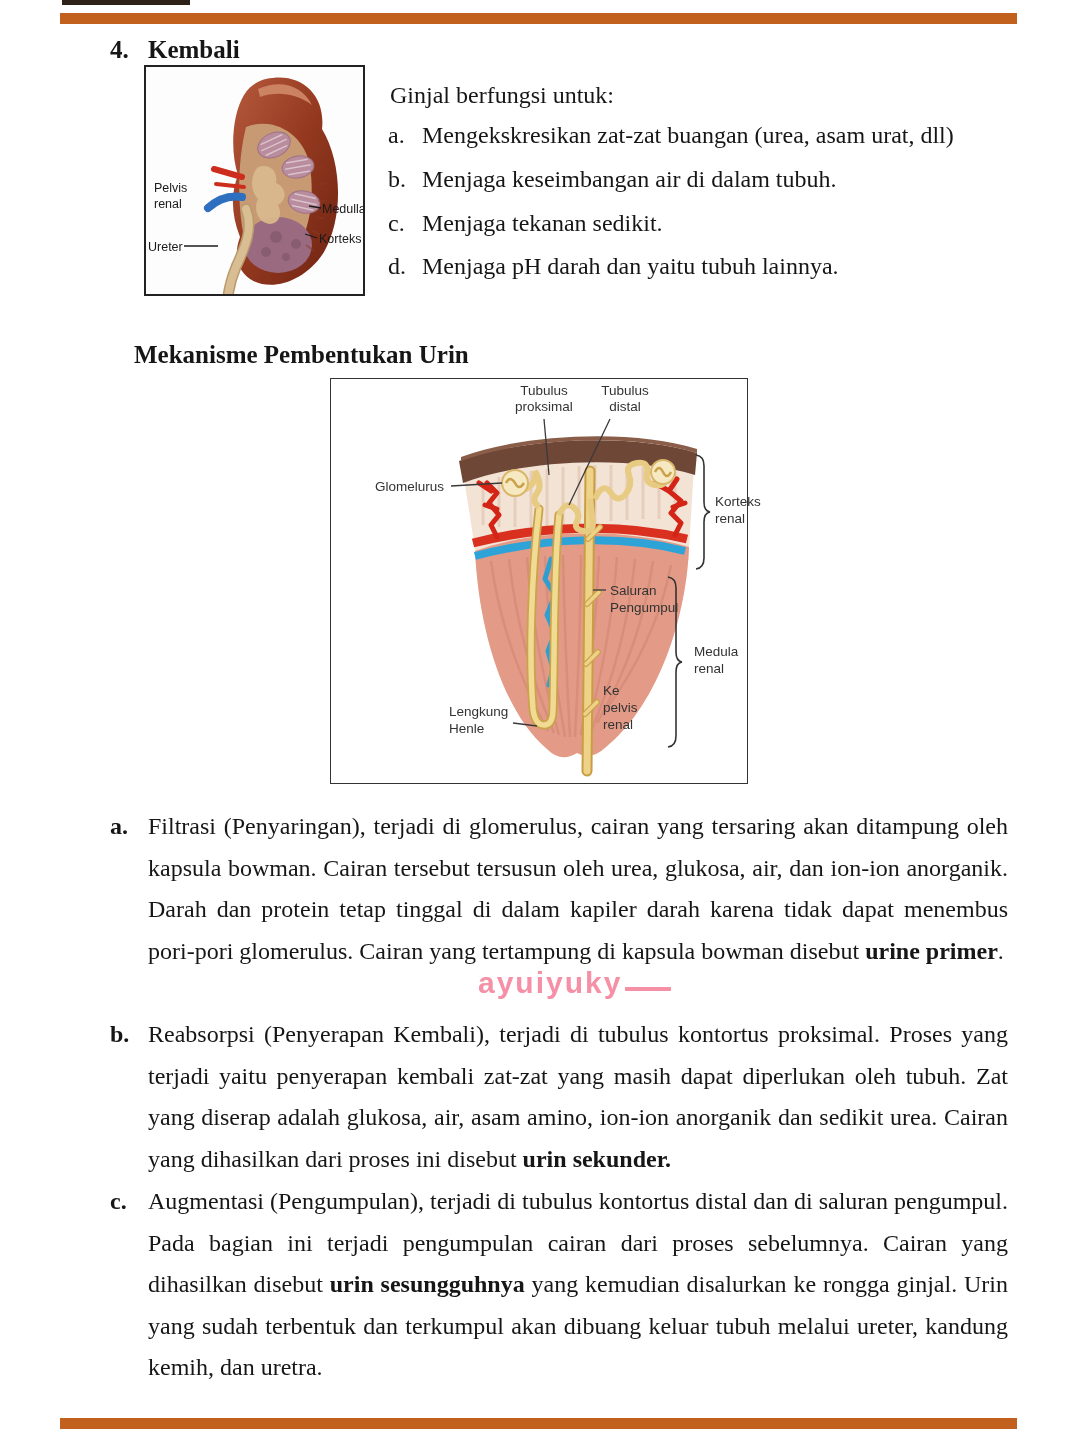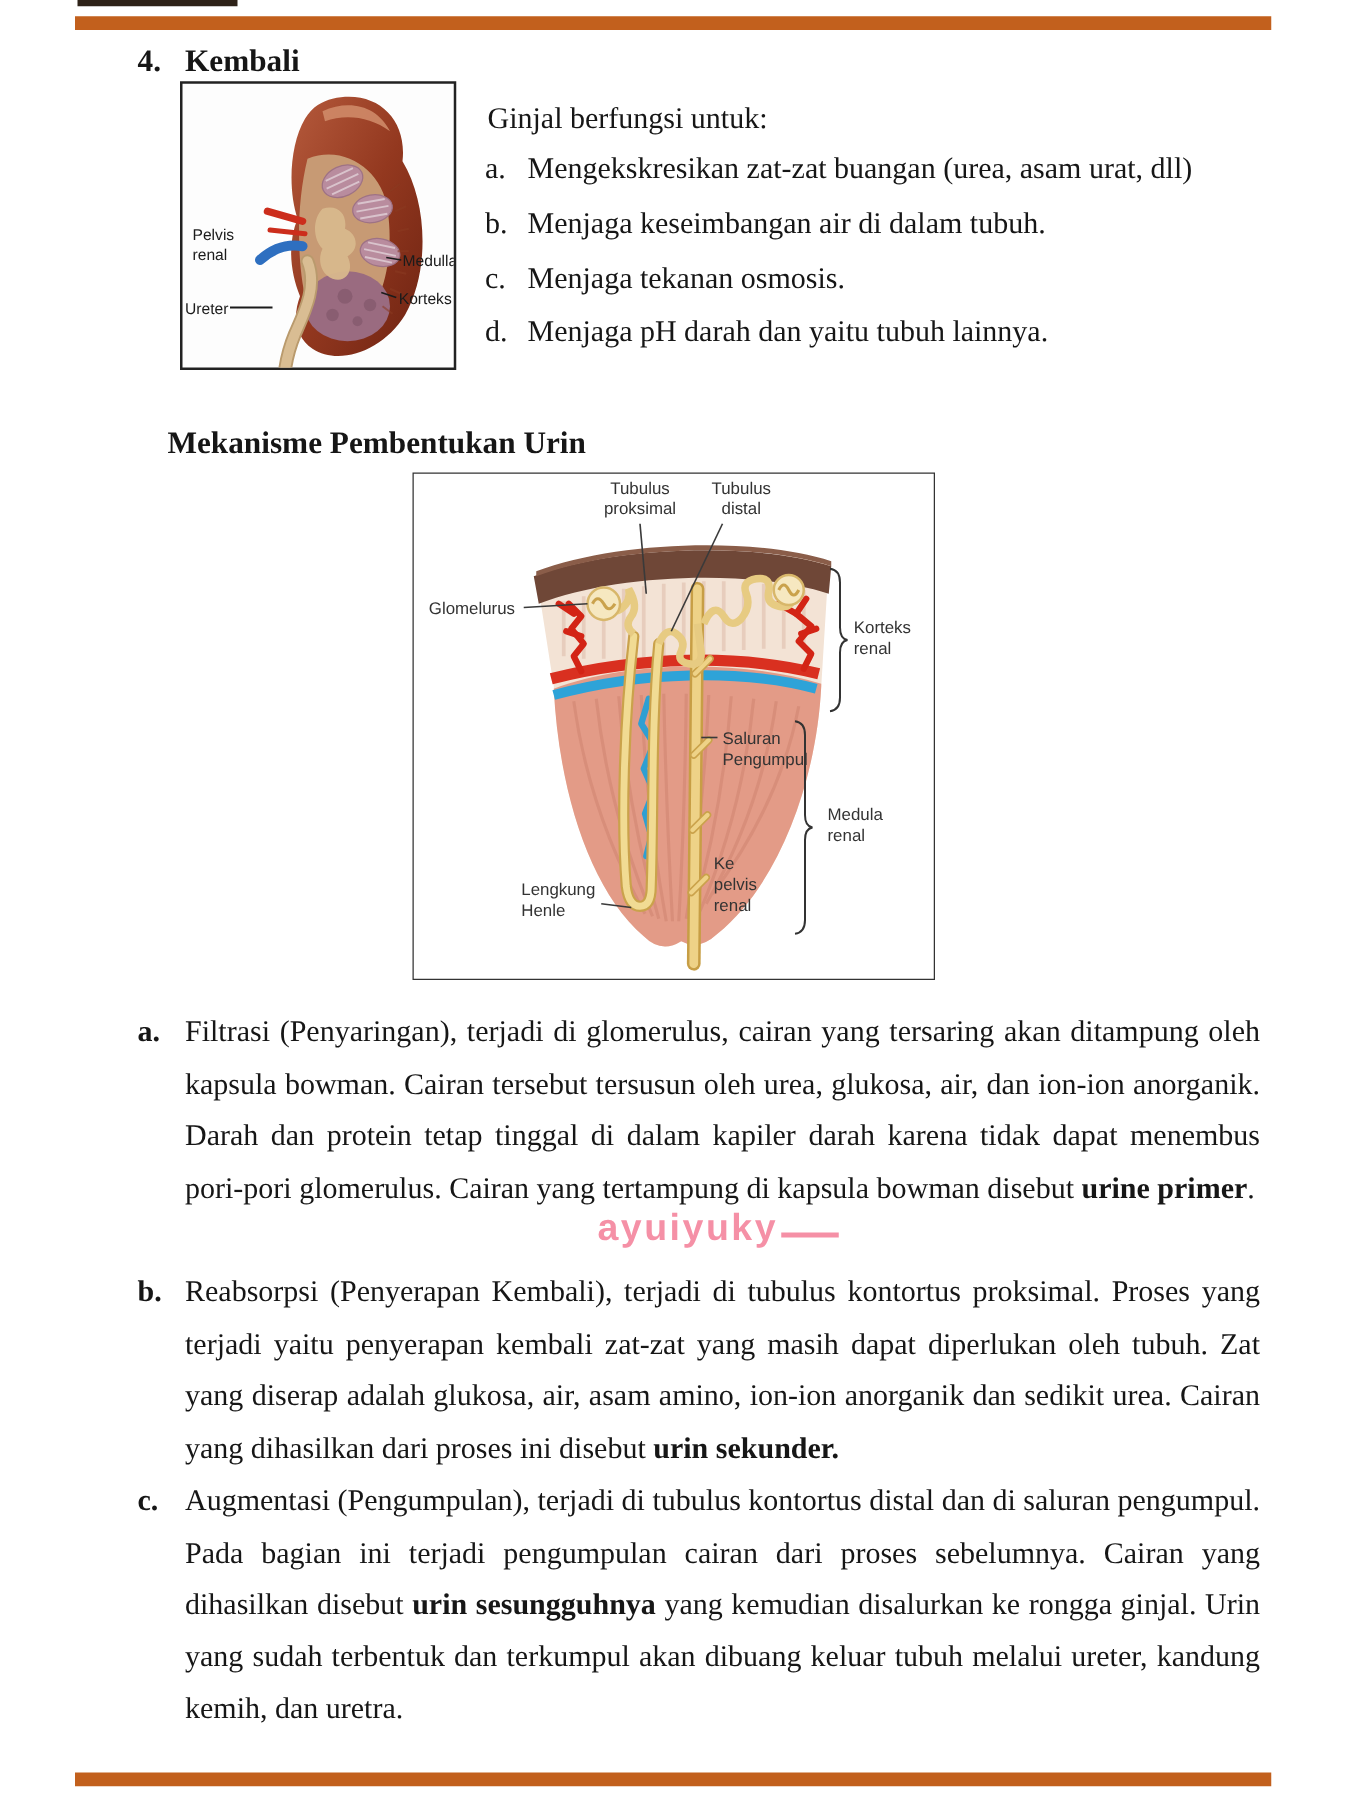--- a/index.html
+++ b/index.html
@@ -13,21 +13,21 @@
   .h-sec{position:absolute;left:110px;top:36px;font-size:25px;font-weight:bold;white-space:nowrap;}
   .h-sec .num{display:inline-block;width:38px;}
   .h-mech{position:absolute;left:110px;top:341px;font-size:25px;font-weight:bold;white-space:nowrap;margin-left:24px;}
   
   .kidney-fig{position:absolute;left:144px;top:65px;width:221px;height:231px;border:2px solid #222;background:#fdfdfd;box-sizing:border-box;}
   
   .intro{position:absolute;left:390px;top:82px;font-size:24px;}
   .fn-item{position:absolute;left:388px;font-size:24px;white-space:nowrap;}
   .fn-item .mk{display:inline-block;width:34px;}
   
-  .nephron-fig{position:absolute;left:330px;top:378px;width:418px;height:406px;border:1.5px solid #333;background:#ffffff;box-sizing:border-box;}
+  .nephron-fig{position:absolute;left:330px;top:378px;width:418px;height:406px;border:1.5px solid #333;background:#ffffff;box-sizing:border-box;padding-left:32px;}
   
   .proc{position:absolute;left:110px;width:898px;font-size:24px;line-height:41.5px;text-align:justify;}
   .proc .inner{padding-left:38px;}
   .proc .mk{position:absolute;left:0;top:0;font-weight:bold;}
   .proc .term{font-weight:normal;}
   .proc .bold2{font-weight:bold;margin-top:30px;}
   
   .watermark{position:absolute;left:478px;top:966px;font-family:"Liberation Sans",sans-serif;font-weight:bold;font-size:30px;color:#f590a6;letter-spacing:2px;white-space:nowrap;text-align:right;}
   .wm-dash{display:inline-block;width:46px;height:4px;background:#f590a6;margin-left:3px;margin-bottom:2px;}
   
@@ -105,21 +105,21 @@
       <line x1="175" y1="141" x2="163" y2="139" stroke="#1b1b1b" stroke-width="1.3"></line>
       <text class="klabel" x="173" y="176">Korteks</text>
       <line x1="171" y1="171" x2="159" y2="167" stroke="#1b1b1b" stroke-width="1.3"></line>
     </g>
   </svg>
 </div>
 
 <div class="intro">Ginjal berfungsi untuk:</div>
 <div class="fn-item" style="top:122px"><span class="mk">a.</span><span>Mengekskresikan zat-zat buangan (urea, asam urat, dll)</span></div>
 <div class="fn-item" style="top:166px"><span class="mk">b.</span><span>Menjaga keseimbangan air di dalam tubuh.</span></div>
-<div class="fn-item" style="top:210px"><span class="mk">c.</span><span>Menjaga tekanan osmosis.</span></div>
+<div class="fn-item" style="top:210px"><span class="mk">c.</span><span>Menjaga tekanan sedikit.</span></div>
 <div class="fn-item" style="top:253px"><span class="mk">d.</span><span>Menjaga pH darah dan yaitu tubuh lainnya.</span></div>
 
 <div class="h-mech">Mekanisme Pembentukan Urin</div>
 
 <div class="nephron-fig">
   <svg width="415" height="403" viewBox="0 0 415 403" xmlns="http://www.w3.org/2000/svg">
     <defs>
       <clipPath id="medclip">
           <path d="M112,172 C170,150 260,148 326,168 L326,170 C322,250 290,330 243,368 Q228,382 214,374 Q198,384 184,370 C140,332 116,252 112,172 Z"></path>
         </clipPath>

